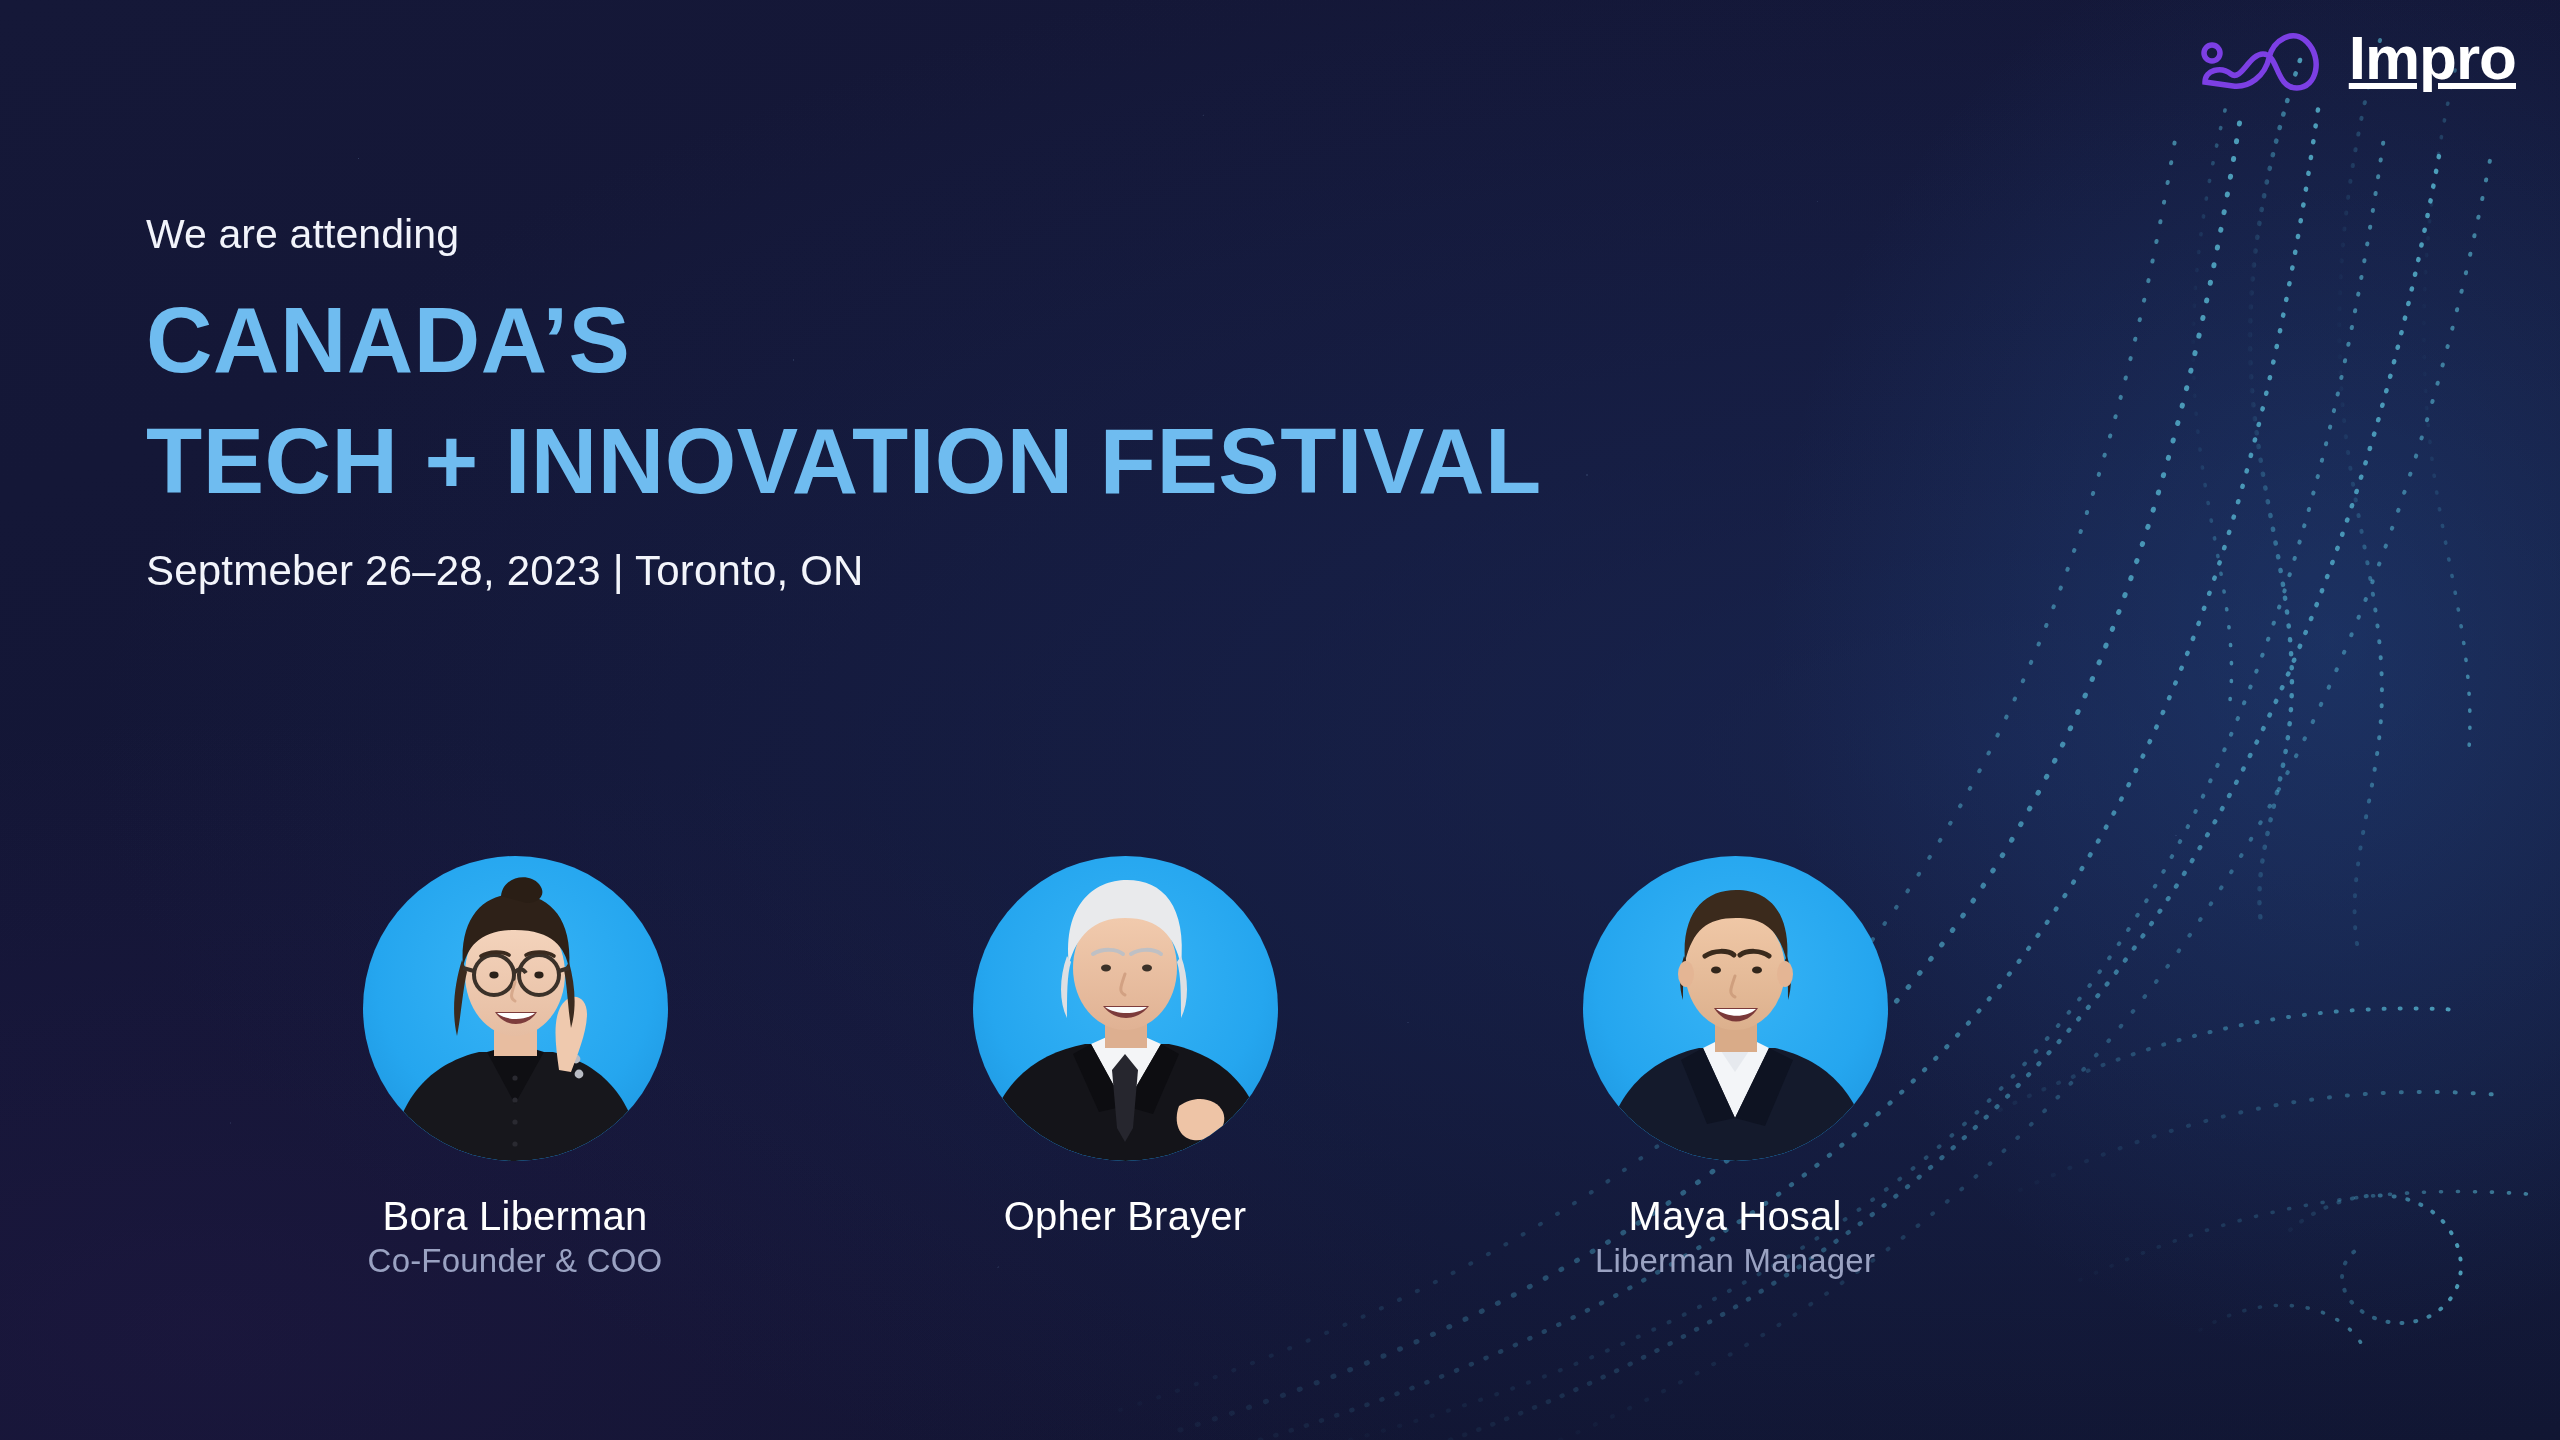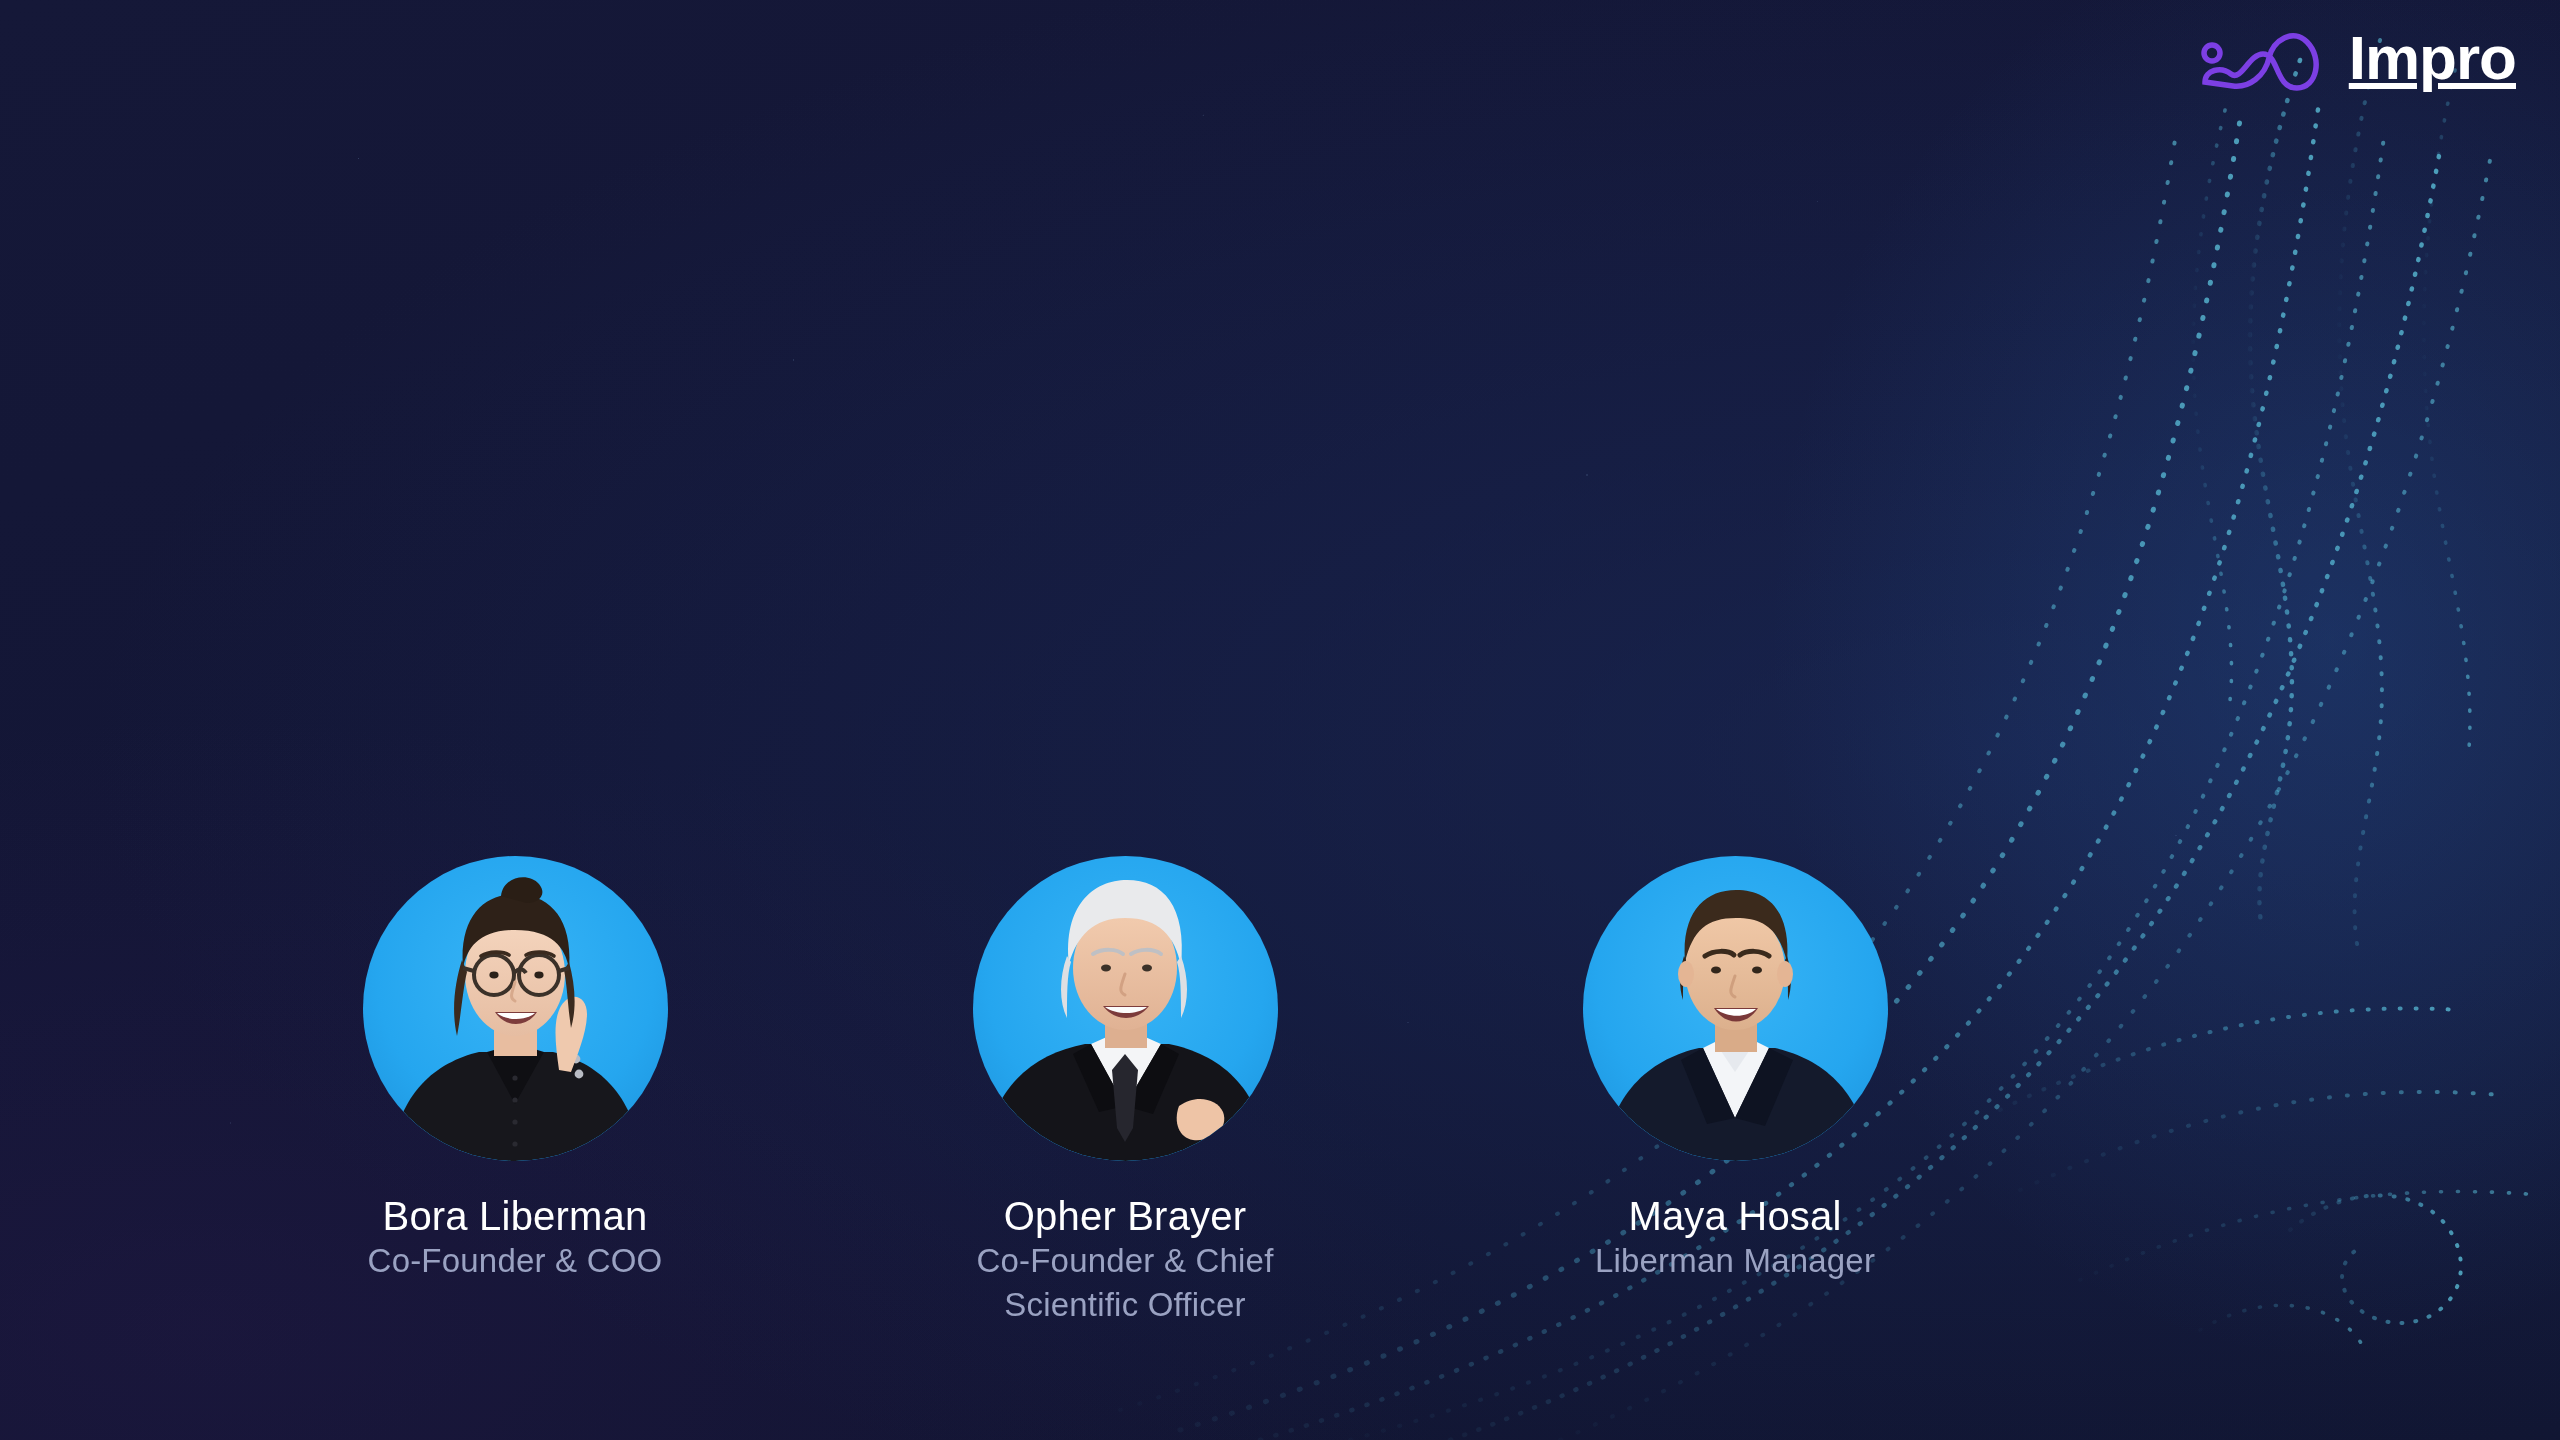--- a/index.html
+++ b/index.html
@@ -211,20 +211,26 @@
       <svg viewBox="0 0 130 72" aria-hidden="true">
         <g fill="none" stroke="#7c3fe4" stroke-width="5.5" stroke-linecap="round">
           <circle cx="15" cy="31" r="8"></circle>
           <path d="M8,60 C8,48 24,44 34,52 C44,60 52,32 66,32 C82,32 78,66 100,66 C120,66 126,36 110,20 C96,6 76,18 72,36 C68,54 52,66 36,64 C22,62 8,60 8,60 Z"></path>
         </g>
       </svg>
     </span>
     <span class="logo-word">Impro</span>
   </div>
 
+  <div class="headline-block">
+    <p class="eyebrow">We are attending</p>
+    <h1 class="title-line">CANADA’S</h1>
+    <h1 class="title-line">TECH + INNOVATION FESTIVAL</h1>
+    <p class="event-meta">Septmeber 26–28, 2023 | Toronto, ON</p>
+  </div>
 
   <div class="speakers">
 
     <div class="speaker">
       <div class="avatar">
         <svg viewBox="0 0 305 305" aria-hidden="true">
           <defs>
             <clipPath id="c1">
                 <circle cx="152.5" cy="152.5" r="152.5"></circle>
               </clipPath>
@@ -333,21 +339,20 @@
             </g>
 
             <path d="M152,118 C148,130 145,136 152,139" stroke="#d2a183" stroke-width="3" fill="none" stroke-linecap="round"></path>
 
             <path d="M130,150 C142,166 164,166 176,150 Z" fill="#7c3b3b"></path>
             <path d="M132,151 C143,159 164,159 174,151 Z" fill="#fbfbfb"></path>
           </g>
         </svg>
       </div>
       <div class="speaker-name">Opher Brayer</div>
-      <div class="speaker-role">Co-Founder &amp; Chief Scientific Officer</div>
     </div>
 
     <div class="speaker">
       <div class="avatar">
         <svg viewBox="0 0 305 305" aria-hidden="true">
           <defs>
             <clipPath id="c3">
                 <circle cx="152.5" cy="152.5" r="152.5"></circle>
               </clipPath>
             <linearGradient id="sk3" x1="0" y1="0" x2="0" y2="1">

